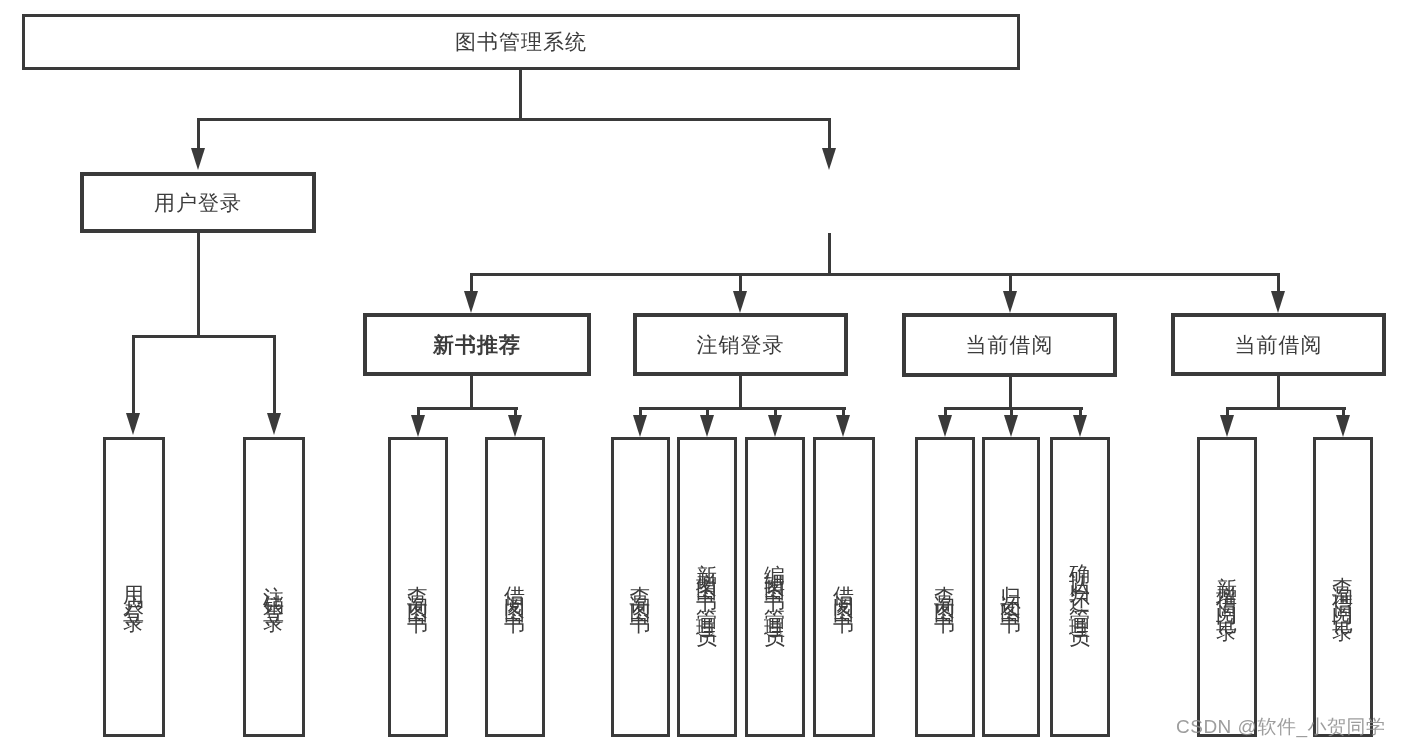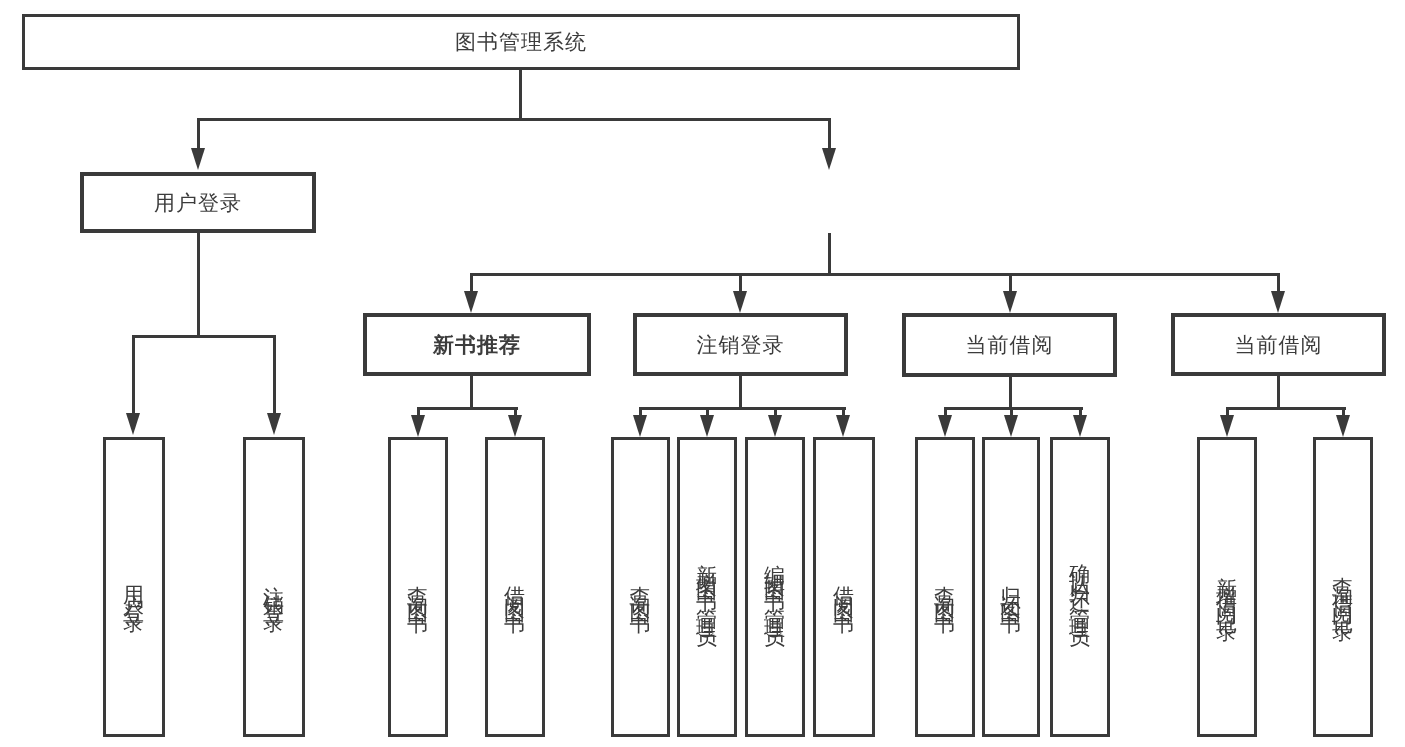--- a/index.html
+++ b/index.html
@@ -185,14 +185,15 @@
     <span class="lbl">确认归还（管理员）</span>
   </div>
 
   <div class="box vbox" style="left:1197px; top:437px; width:60px; height:300px;">
     <span class="lbl">新增借阅记录</span>
   </div>
   <div class="box vbox" style="left:1313px; top:437px; width:60px; height:300px;">
     <span class="lbl">查询借阅记录</span>
   </div>
 
+  <div id="watermark">CSDN @软件_小贺同学</div>
 
 </div>
 
 </body></html>

